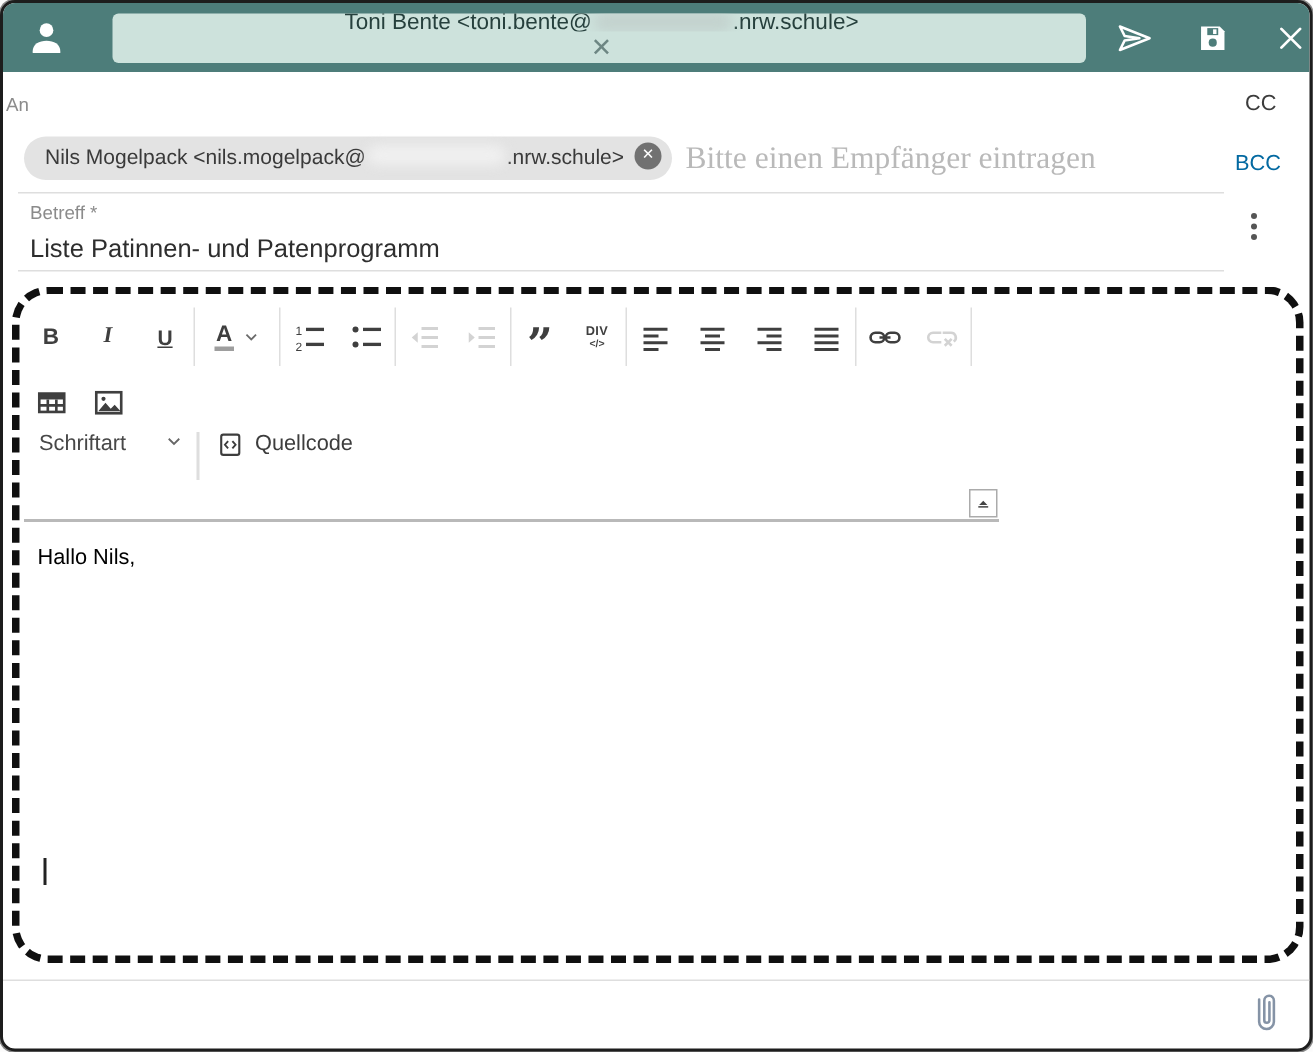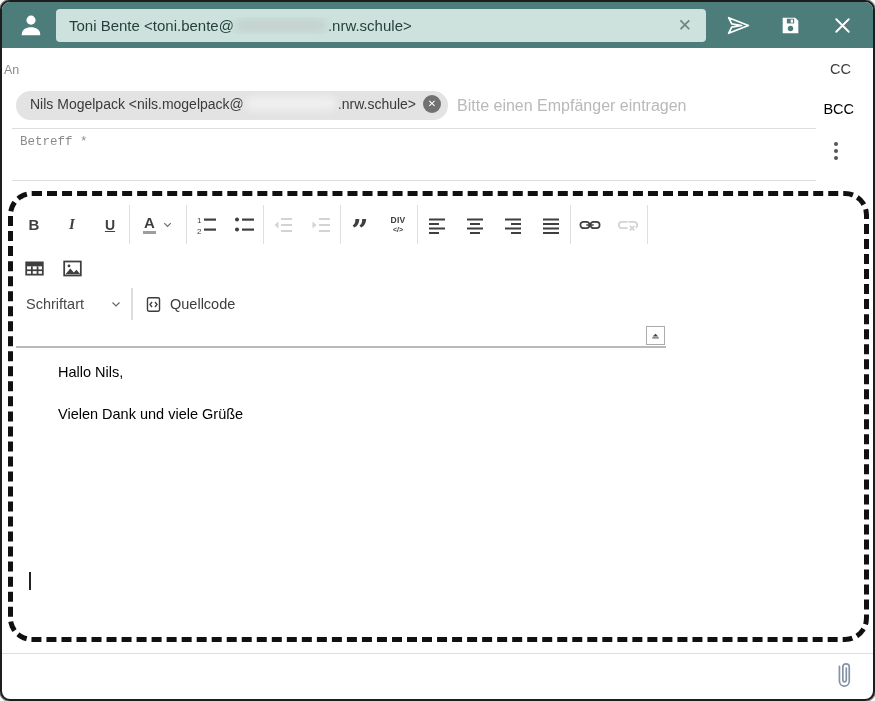--- a/index.html
+++ b/index.html
@@ -5,43 +5,43 @@
   html,body{margin:0;padding:0;width:875px;height:701px;background:#fbfbfb;
     font-family:"Liberation Sans","DejaVu Sans",sans-serif;}
   *{box-sizing:border-box;}
   .window{position:absolute;left:0;top:0;width:875px;height:701px;background:#fff;
     border:2px solid #1d1d1d;border-radius:10px;overflow:hidden;box-shadow:0 0 0 1px #888;}
 
   
   .topbar{position:absolute;left:0;top:0;width:100%;height:46px;background:var(--topbar-bg);
     display:flex;align-items:center;}
   .person{width:26px;height:26px;margin-left:16px;flex:0 0 auto;}
-  .sender-field{margin-left:12px;width:650px;height:33px;background:var(--sender-field-bg);
+  .sender-field{margin-left:31px;width:650px;height:33px;background:var(--sender-field-bg);
     border-radius:4px;display:flex;align-items:center;padding:0 10px 0 13px;
-    color:#26403d;font-size:15px;}
+    color:#26403d;font-size:15px;flex-direction:column;}
   .sender-text{flex:1;white-space:nowrap;overflow:hidden;display:flex;align-items:center;}
   .redacted{display:inline-block;height:13px;border-radius:7px;filter:blur(4px);margin:0 1px;vertical-align:middle;}
   .redacted.teal{width:92px;background:#c3d2ce;}
   .redacted.grey{width:92px;background:#f0f0f0;}
   .field-clear{color:#6d8683;font-size:17px;line-height:1;cursor:pointer;padding:2px 4px;}
   .topbar-actions{display:flex;align-items:center;margin-left:20px;gap:27px;}
   .tb-icon{width:25px;height:25px;cursor:pointer;}
 
   
   .label{position:absolute;font-size:12.5px;color:var(--label);}
   .to-label{left:2px;top:61px;}
-  .betreff-label{left:18px;top:133px;font-family:Liberation Mono, monospace;}
+  .betreff-label{left:18px;top:133px;}
   .recips{position:absolute;left:14px;top:89px;right:70px;height:29px;display:flex;align-items:center;}
   .chip{display:inline-flex;align-items:center;height:29px;background:var(--chip-bg);
     border-radius:15px;padding:0 7px 4px 14px;font-size:14px;color:#3a3a3a;white-space:nowrap;}
   .chip-remove{width:18px;height:18px;border-radius:50%;background:var(--chip-remove-bg);color:#fff;
     display:flex;align-items:center;justify-content:center;font-size:10px;margin-left:7px;cursor:pointer;}
-  .recip-placeholder{margin-left:9px;font-size:16px;color:var(--placeholder);}
+  .recip-placeholder{margin-left:9px;font-size:21px;color:var(--placeholder);font-family:Liberation Serif, serif;}
   .cc{position:absolute;right:22px;top:59px;font-size:14.5px;color:#3c3c3c;cursor:pointer;}
-  .bcc{position:absolute;right:19px;top:99px;font-size:14.5px;color:#000000;cursor:pointer;}
+  .bcc{position:absolute;right:19px;top:99px;font-size:14.5px;color:#0369a1;cursor:pointer;}
   .hline{position:absolute;height:1px;background:var(--divider);}
   .line-an{left:10px;top:126px;width:804px;}
   .line-subj{left:10px;top:178px;width:804px;}
   .subject-value{position:absolute;left:18px;top:154px;font-size:17px;color:#2e2e2e;}
   .kebab{position:absolute;right:33px;top:138px;display:flex;flex-direction:column;gap:3px;cursor:pointer;padding:2px;}
   .kebab i{width:4px;height:4px;border-radius:50%;background:#555;}
 
   
   .editor-highlight{position:absolute;left:6px;top:189px;width:861px;height:451px;
     border:5px dashed var(--highlight-border);border-radius:24px;}
@@ -54,27 +54,27 @@
   .sep{width:1px;background:var(--divider);margin:0 0;}
   .b-label{font-weight:bold;font-size:15px;}
   .i-label{font-family:"Liberation Serif",serif;font-style:italic;font-weight:bold;font-size:15px;}
   .u-label{font-weight:bold;font-size:14px;text-decoration:underline;}
   .color-btn{width:56px;gap:6px;}
   .a-label{font-weight:bold;font-size:15px;border-bottom:3px solid #9e9e9e;line-height:1.05;padding:0 1px;}
   .quote-label{font-family:"DejaVu Serif",serif;font-size:30px;font-weight:bold;line-height:10px;margin-top:12px;}
   .div-stack{display:flex;flex-direction:column;align-items:center;line-height:1;}
   .div-top{font-size:8.5px;font-weight:bold;letter-spacing:.3px;}
   .div-bot{font-size:7px;font-weight:bold;margin-top:1px;}
-  .sel{display:flex;align-items:center;cursor:pointer;color:#484848;font-size:14.5px;padding:0 9px;width:114px;}
+  .sel{display:flex;cursor:pointer;color:#484848;font-size:14.5px;padding:0 9px;width:114px;}
   .sel .sel-label{flex:1;}
-  .src-btn{display:flex;align-items:center;gap:8px;padding:0 12px;cursor:pointer;color:#3d3d3d;font-size:14.5px;}
+  .src-btn{display:flex;gap:8px;padding:0 12px;cursor:pointer;color:#3d3d3d;font-size:14.5px;}
   .collapse-btn{position:absolute;left:633px;top:130px;width:19px;height:19px;border:1px solid #ababab;
     background:#fff;display:flex;align-items:center;justify-content:center;cursor:pointer;}
   .toolbar-endline{position:absolute;left:3px;top:150px;width:650px;height:2px;background:#b9b9b9;}
-  .editor-body{position:absolute;left:12px;top:168px;right:12px;bottom:8px;cursor:text;margin-left:33px;}
+  .editor-body{position:absolute;left:12px;top:168px;right:12px;bottom:8px;cursor:text;}
   .editor-body p{margin:0 0 25px 0;font-size:14.5px;line-height:17px;color:#000;}
   .caret{position:absolute;left:16px;top:376px;width:2px;height:18px;background:#222;}
 
   
   .footer-line{position:absolute;left:0;right:0;top:651px;height:1px;background:var(--divider);}
   .attach-bar{position:absolute;left:0;right:0;top:652px;bottom:0;}
   .clip{position:absolute;right:15px;top:6px;width:28px;height:32px;cursor:pointer;}
 </style>
 </head>
 <body>
@@ -118,20 +118,21 @@
         <span>.nrw.schule&gt;</span>
       <span class="chip-remove">✕</span>
     </span>
     <span class="recip-placeholder">Bitte einen Empfänger eintragen</span>
   </div>
   <span class="cc">CC</span>
   <span class="bcc">BCC</span>
   <div class="hline line-an"></div>
 
   <span class="label betreff-label">Betreff *</span>
+  <div class="subject-value">Liste Patinnen- und Patenprogramm</div>
   <div class="kebab">
       <i></i>
       <i></i>
       <i></i>
     </div>
   <div class="hline line-subj"></div>
 
   <div class="editor-highlight">
 
     <div class="trow trow1">
@@ -286,21 +287,20 @@
     <div class="collapse-btn">
       <svg width="11" height="11" viewBox="0 0 20 20">
         <path d="M5 12l5-5 5 5z" fill="#444"></path>
         <rect x="4" y="13.5" width="12" height="1.8" fill="#444"></rect>
       </svg>
     </div>
     <div class="toolbar-endline"></div>
 
     <div class="editor-body">
       <p>Hallo Nils,</p>
-      <p>Vielen Dank und viele Grüße</p>
     </div>
     <div class="caret"></div>
   </div>
 
   <div class="footer-line"></div>
   <div class="attach-bar">
     <svg class="clip" viewBox="0 0 24 28" fill="none" stroke="#8593a6" stroke-width="1.5" stroke-linecap="round">
       <path d="M8 5.5v13a4.3 4.3 0 0 0 8.6 0V6.2a2.8 2.8 0 0 0-5.6 0v11.4a1.5 1.5 0 0 0 3 0V7.2"></path>
     </svg>
   </div>

